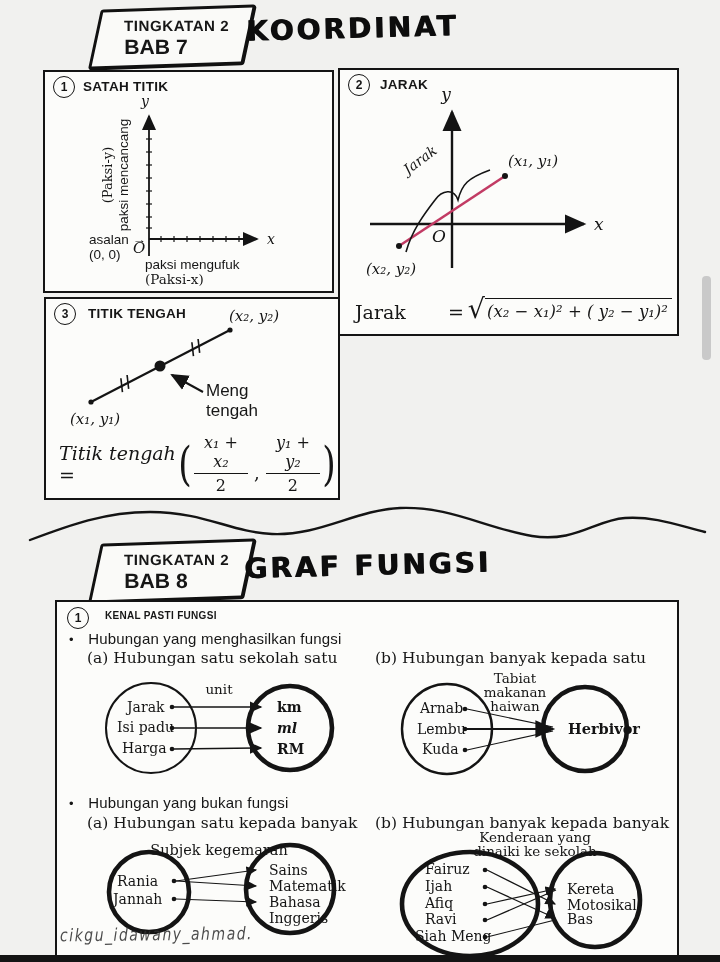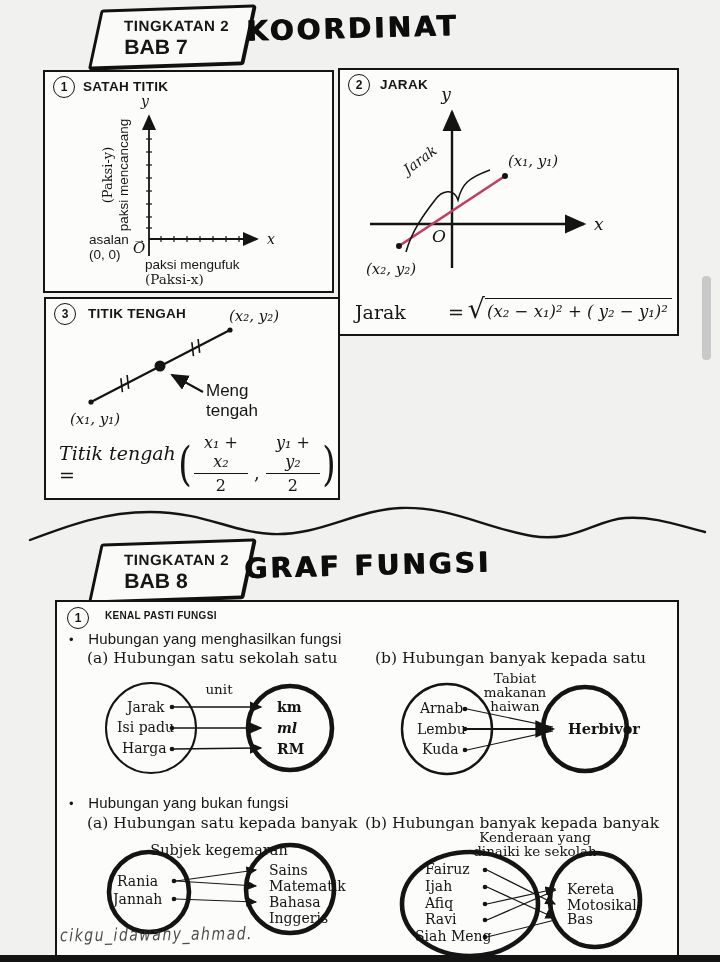--- a/index.html
+++ b/index.html
@@ -254,21 +254,21 @@
       <line x1="100" y1="57" x2="186" y2="57" stroke="#141414" stroke-width="2.2" marker-end="url(#m2)"></line>
       <line x1="100" y1="78" x2="186" y2="59" stroke="#141414" stroke-width="1.2"></line>
       <text x="201" y="62" font-size="14.5" font-weight="bold">Herbivor</text>
     </svg>
 
     <div class="bullet-row" style="left:12px;top:192px;">
       <span class="b">•</span>
       <span>Hubungan yang bukan fungsi</span>
     </div>
     <div class="cap" style="left:30px;top:212px;">(a) Hubungan satu kepada banyak</div>
-    <div class="cap" style="left:308px;top:212px;text-align:right;">(b) Hubungan banyak kepada banyak</div>
+    <div class="cap" style="left:318px;top:212px;text-align:right;">(b) Hubungan banyak kepada banyak</div>
 
     <svg style="left:20px;top:240px;" width="285" height="120" viewBox="0 0 285 120">
       <defs>
         <marker id="m3" markerWidth="10" markerHeight="9" refX="8" refY="4.5" orient="auto">
           <path d="M0,0.5 L9,4.5 L0,8.5 Z" fill="#141414"></path>
         </marker>
       </defs>
       <text x="142" y="13" font-size="14.5" text-anchor="middle">Subjek kegemaran</text>
       <circle cx="72" cy="50" r="40" fill="none" stroke="#141414" stroke-width="4.6"></circle>
       <circle cx="213" cy="47" r="44" fill="none" stroke="#141414" stroke-width="4.6"></circle>

